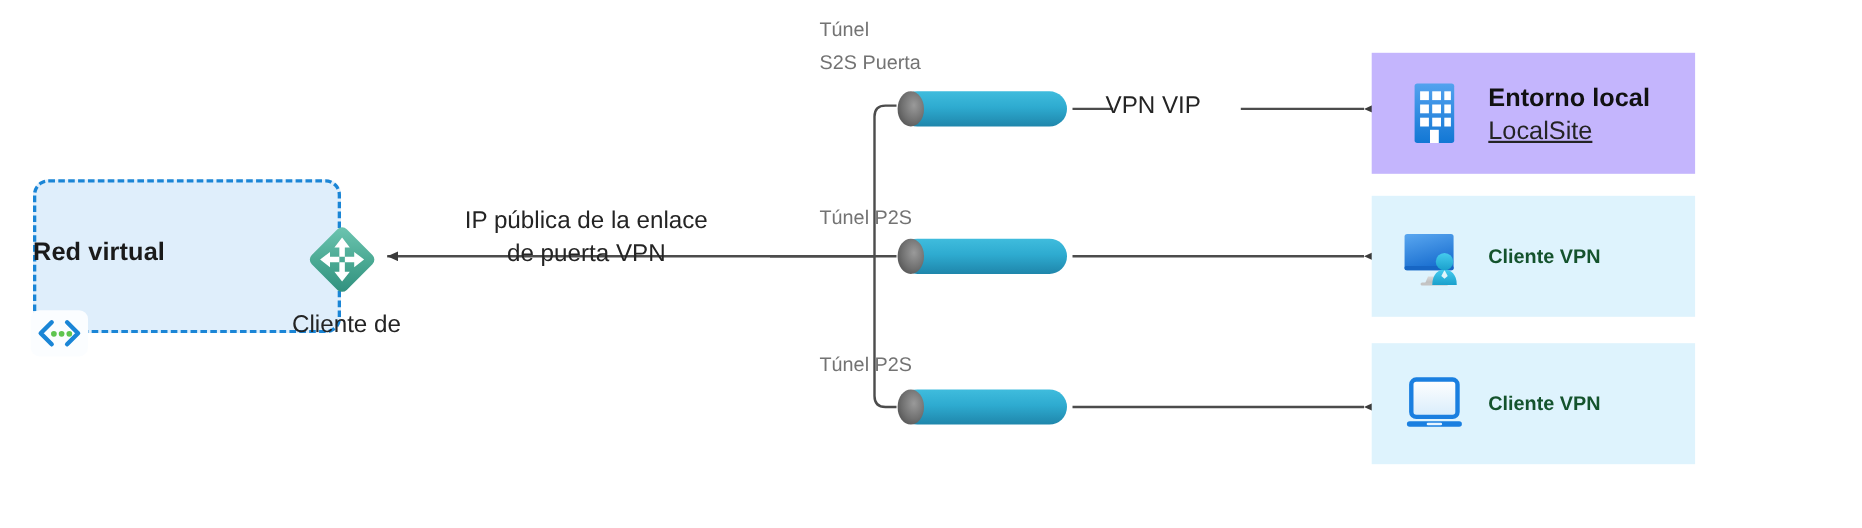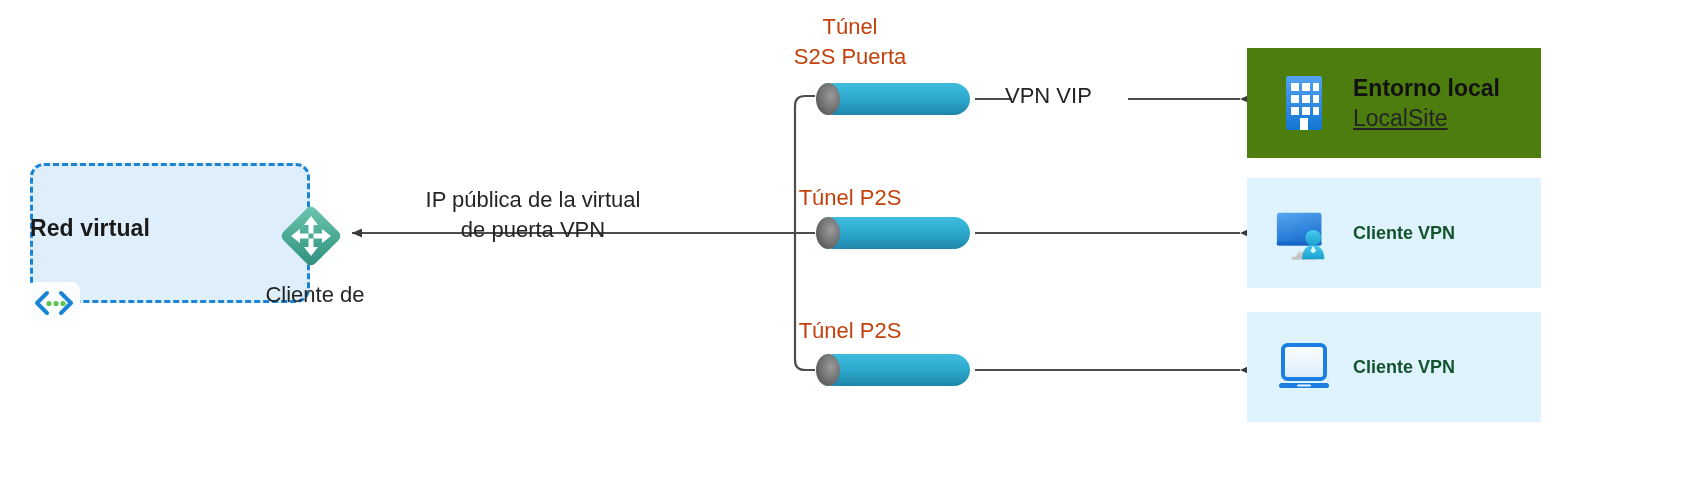--- a/index.html
+++ b/index.html
@@ -76,24 +76,23 @@
     top: 185px;
     width: 270px;
     text-align: center;
     font-size: 22px;
     line-height: 30px;
     color: #242424;
   }
 
   
   .tun-label {
-    text-align: center;
-    font-size: 22px;
+    font-size: 18px;
     line-height: 30px;
-    color: #c2410c;
+    color: #737373;
   }
   .tun-s2s { left: 745px; top: 12px; width: 210px; }
   .tun-p2s-1 { left: 745px; top: 183px; width: 210px; }
   .tun-p2s-2 { left: 745px; top: 316px; width: 210px; }
 
   .vip-label {
     left: 1005px;
     top: 83px;
     width: 125px;
     text-align: left;
@@ -104,21 +103,21 @@
   
   .node-box {
     left: 1247px;
     width: 294px;
     height: 110px;
     box-sizing: border-box;
     display: flex;
     align-items: center;
     padding-left: 26px;
   }
-  .node-onprem { top: 48px; background: #4d7c0f; }
+  .node-onprem { top: 48px; background: #c4b5fd; }
   .node-client1 { top: 178px; background: #def3fd; }
   .node-client2 { top: 312px; background: #def3fd; }
   .node-icon {
     width: 62px;
     height: 62px;
     flex: 0 0 auto;
     display: flex;
     align-items: center;
     justify-content: center;
   }
@@ -253,21 +252,21 @@
         <path d="M51,31 L42,38 L42,33.5 L33.5,33.5 L33.5,28.5 L42,28.5 L42,24 Z"></path>
       </g>
     </svg>
   </div>
 
   <div class="abs gw-label">
     <div>Cliente de</div>
   </div>
 
   <div class="abs pubip-label">
-    <div>IP pública de la virtual</div>
+    <div>IP pública de la enlace</div>
     <div>de puerta VPN</div>
   </div>
 
   <div class="abs tun-label tun-s2s">
     <div>Túnel</div>
     <div>S2S Puerta</div>
   </div>
   <div class="abs tun-label tun-p2s-1">Túnel P2S</div>
   <div class="abs tun-label tun-p2s-2">Túnel P2S</div>
 

